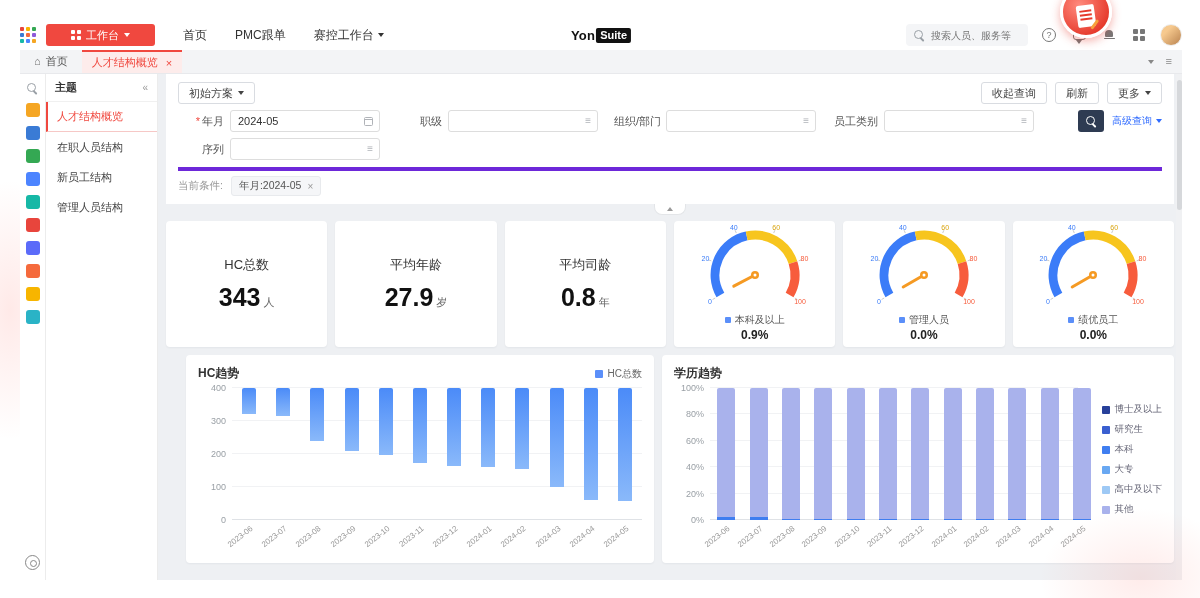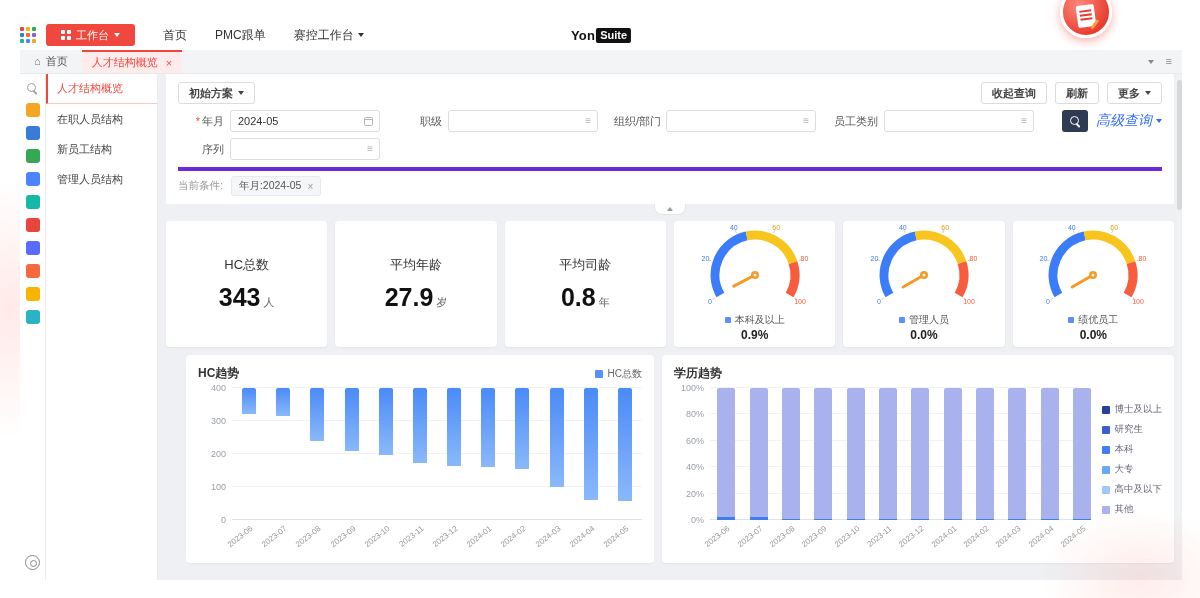--- a/index.html
+++ b/index.html
@@ -8,21 +8,21 @@
   .screen { position:relative; width:1200px; height:598px; background:#fff; overflow:hidden; }
   .screen::before { content:""; position:absolute; left:-50px; top:180px; width:120px; height:260px;
     background:radial-gradient(closest-side, rgba(255,120,110,.16), transparent); pointer-events:none; }
   .screen::after { content:""; position:absolute; right:-40px; bottom:-50px; width:200px; height:140px;
     background:radial-gradient(closest-side, rgba(255,120,110,.14), transparent); pointer-events:none; }
 
   
   .topbar { position:absolute; left:20px; top:20px; width:1162px; height:30px; display:flex; align-items:center; background:#fff; }
   .waffle { width:16px; height:16px; display:grid; grid-template-columns:repeat(3,1fr); gap:1.5px; cursor:pointer; }
   .waffle span { border-radius:1px; }
-  .ws-btn { margin-left:10px; height:22px; padding:0 15px; border-radius:3px; color:#fff; font-size:11px;
+  .ws-btn { margin-left:10px; height:22px; padding:0 25px; border-radius:3px; color:#fff; font-size:11px;
     display:flex; align-items:center; gap:5px; cursor:pointer; }
   .ws-grid { width:10px; height:10px; display:grid; grid-template-columns:1fr 1fr; gap:1.5px; }
   .ws-grid span { background:#fff; border-radius:1px; }
   .nav-item { margin-left:28px; font-size:12px; color:#333; display:flex; align-items:center; gap:4px; cursor:pointer; }
   .caret { width:0; height:0; border-left:3.5px solid transparent; border-right:3.5px solid transparent; border-top:4px solid currentColor; display:inline-block; }
   .caret-up { width:0; height:0; border-left:3.5px solid transparent; border-right:3.5px solid transparent; border-bottom:4px solid #999; display:inline-block; }
   .logo { position:absolute; left:50%; transform:translateX(-50%); display:flex; align-items:center; gap:1px; }
   .logo-p1 { font-weight:bold; font-size:13px; color:#111; letter-spacing:.2px; }
   .logo-p2 { font-weight:bold; font-size:11px; color:#fff; background:#111; padding:1.5px 4px; border-radius:2px; }
   .topbar-right { margin-left:auto; display:flex; align-items:center; gap:12px; }
@@ -76,36 +76,36 @@
   .side-item { height:30px; display:flex; align-items:center; padding:0 9px; font-size:11px; color:#444; border-left:2px solid transparent; cursor:pointer; }
   .side-item.active { color:#f0483f; border-left-color:#f0483f; border-bottom:1px solid #f6c8c6; }
 
   
   .main { position:absolute; left:158px; top:74px; width:1024px; height:506px; background:#eef0f3; padding:0 8px; overflow:hidden; }
   .content-tabs { height:26px; display:flex; align-items:stretch; }
   .ctab { display:flex; align-items:center; padding:0 16px; font-size:11.5px; color:#5a6370; cursor:pointer; }
   .ctab.active { background:#fff; color:#222; font-weight:bold; border-radius:3px 3px 0 0; }
 
   .query-panel { background:#fff; padding:8px 12px 4px; }
-  .toolbar-row { display:flex; align-items:center;font-weight:bold; }
+  .toolbar-row { display:flex; align-items:center; }
   .btn { height:22px; padding:0 10px; border:1px solid #d9dce1; border-radius:3px; background:#fff; font-size:11px; color:#444;
     display:flex; align-items:center; gap:5px; cursor:pointer; }
   .toolbar-right { margin-left:auto; display:flex; gap:8px; }
   .filter-row { display:flex; align-items:center; margin-top:6px; }
   .fgroup { display:flex; align-items:center; width:218px; flex:0 0 auto; }
   .flabel { width:52px; text-align:right; font-size:11px; color:#555; padding-right:6px; white-space:nowrap; }
   .req::before { content:"*"; color:#f0483f; margin-right:2px; }
   .finput { position:relative; width:150px; height:22px; border:1px solid #ddd; border-radius:3px; background:#fff;
     display:flex; align-items:center; padding:0 20px 0 7px; font-size:11px; color:#333; cursor:pointer; }
   .ficon { position:absolute; right:6px; color:#b0b3b8; font-size:10px; line-height:1; }
   .cal { position:absolute; right:6px; width:9px; height:9px; border:1.2px solid #b0b3b8; border-radius:1.5px; }
   .cal::before { content:""; position:absolute; top:1.8px; left:0; right:0; height:1.2px; background:#b0b3b8; }
   .filter-right { margin-left:auto; display:flex; align-items:center; gap:8px; }
   .search-btn { width:26px; height:22px; border-radius:3px; display:flex; align-items:center; justify-content:center; cursor:pointer; }
-  .adv-query { font-size:14px; display:flex; align-items:center; gap:4px; cursor:pointer;font-style:italic; }
+  .adv-query { font-size:10px; display:flex; align-items:center; gap:4px; cursor:pointer; }
   .cond-row { display:flex; align-items:center; gap:8px; margin-top:7px; padding:5px 0 4px; border-top:4px solid #6d28d9; }
   .cond-label { font-size:10.5px; color:#999; }
   .chip { display:flex; align-items:center; gap:6px; background:#f5f6f8; border:1px solid #e8eaed; border-radius:3px;
     padding:2px 7px; font-size:10.5px; color:#555; }
   .chip-close { color:#999; cursor:pointer; font-size:10px; }
 
   .collapse-pill { width:32px; height:11px; margin:0 auto; background:#fff; border:1px solid #e3e5e8; border-top:none;
     border-radius:0 0 8px 8px; display:flex; align-items:center; justify-content:center; cursor:pointer; }
 
   
@@ -178,20 +178,44 @@
         </span>
         <span class="nav-item">
           <span>赛控工作台</span>
           <span class="caret"></span>
         </span>
       </div>
     <div class="logo">
       <span class="logo-p1">Yon</span>
       <span class="logo-p2">Suite</span>
     </div>
+    <div class="topbar-right">
+      <div class="search-box">
+        <span class="mag"></span>
+        <input type="text" placeholder="搜索人员、服务等" style="">
+      </div>
+      <div class="icon-btn">
+          <span class="help">?</span>
+        </div>
+      <div class="icon-btn">
+          <span class="chat"></span>
+        </div>
+      <div class="icon-btn">
+          <span class="bell"></span>
+        </div>
+      <div class="icon-btn">
+          <span class="grid4">
+            <span></span>
+            <span></span>
+            <span></span>
+            <span></span>
+          </span>
+        </div>
+      <div class="avatar"></div>
+    </div>
   </div>
 
   <div class="fab">
     <div class="fab-doc"></div>
   </div>
 
   <div class="tabstrip">
     <div class="home-tab">
       <span class="home-icon">⌂</span>
       <span>首页</span>
@@ -217,20 +241,24 @@
         <div class="rail-icon" style="background: rgb(232, 69, 60);"></div>
         <div class="rail-icon" style="background: rgb(91, 107, 249);"></div>
         <div class="rail-icon" style="background: rgb(245, 106, 60);"></div>
         <div class="rail-icon" style="background: rgb(247, 181, 0);"></div>
         <div class="rail-icon" style="background: rgb(42, 179, 198);"></div>
       </div>
     <span class="rail-gear"></span>
   </div>
 
   <div class="sidebar">
+    <div class="sidebar-head">
+      <span class="sidebar-title">主题</span>
+      <span class="collapse-ic">«</span>
+    </div>
     <div>
         <div class="side-item active">人才结构概览</div>
         <div class="side-item">在职人员结构</div>
         <div class="side-item">新员工结构</div>
         <div class="side-item">管理人员结构</div>
       </div>
   </div>
 
   <div class="main">
 

